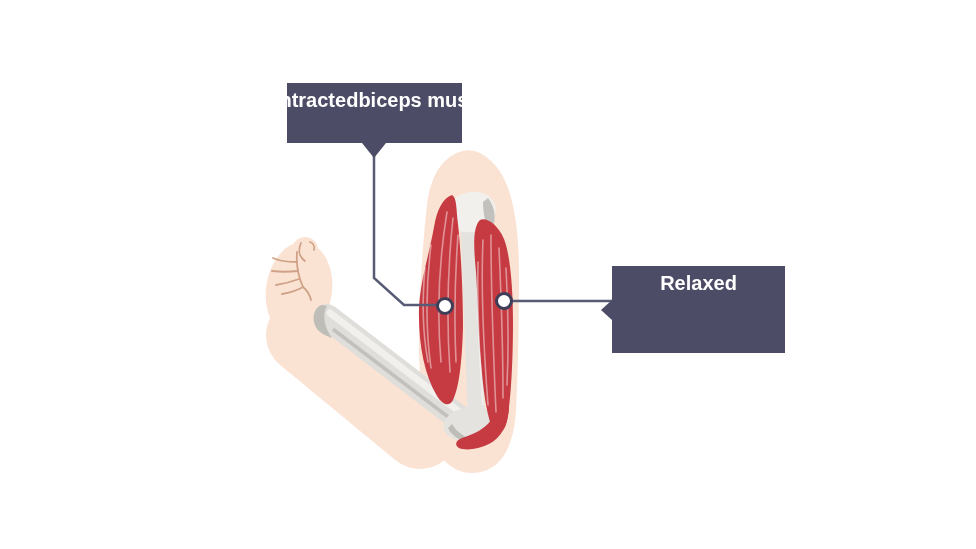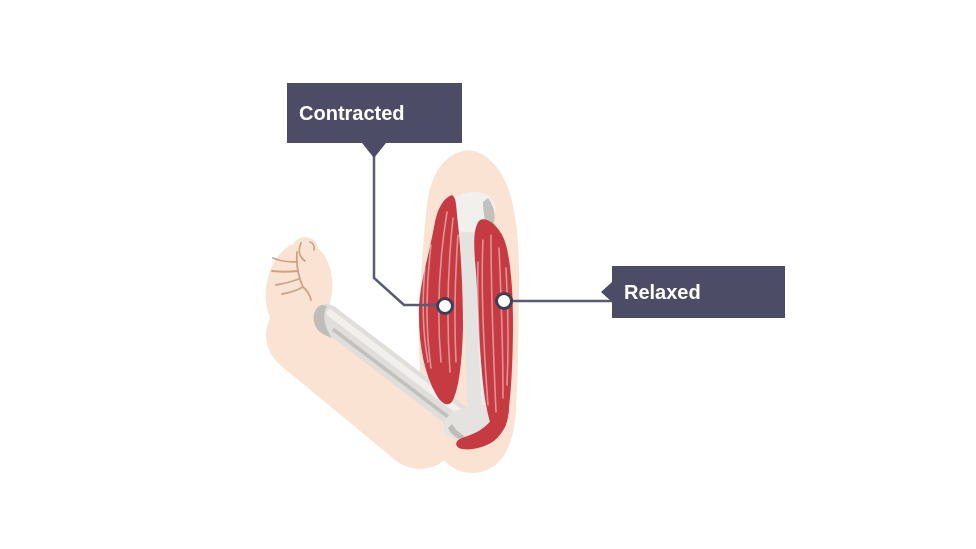--- a/index.html
+++ b/index.html
@@ -34,26 +34,26 @@
   .callout{
     position:absolute;
     box-sizing:border-box;
     background:var(--label-bg);
     color:var(--label-text);
     font-weight:700;
     font-size:20px;
     line-height:26px;
     padding:4px 12px;
     display:flex;
-    flex-direction:column;
+    flex-direction:row;
     justify-content:center;
   }
   .callout .line{display:block;white-space:nowrap;}
   .callout-biceps{left:287px;top:83px;width:175px;height:60px;}
-  .callout-triceps{left:612px;top:266px;width:173px;height:52px;}
+  .callout-triceps{left:612px;top:266px;width:173px;height:87px;}
   .tail{position:absolute;width:0;height:0;}
   .tail-down{
     left:75px;top:100%;
     border-left:12px solid transparent;
     border-right:12px solid transparent;
     border-top:15px solid var(--label-bg);
   }
   .tail-left{
     left:-11px;top:50%;
     transform:translateY(-50%);
@@ -143,20 +143,21 @@
     <g>
       <path class="connector" d="M 374,143 L 374,278 L 404,305 L 437,305"></path>
       <circle class="dot" cx="445" cy="306" r="7.5"></circle>
       <path class="connector" d="M 511,301 L 613,301"></path>
       <circle class="dot" cx="504" cy="301" r="7.5"></circle>
     </g>
   </svg>
 
   <div class="callout callout-biceps">
     <span class="line">Contracted</span>
+    <span class="line">biceps muscle</span>
     <div class="tail tail-down"></div>
   </div>
 
   <div class="callout callout-triceps">
     <span class="line">Relaxed</span>
     <div class="tail tail-left"></div>
   </div>
 
 </div>
 

